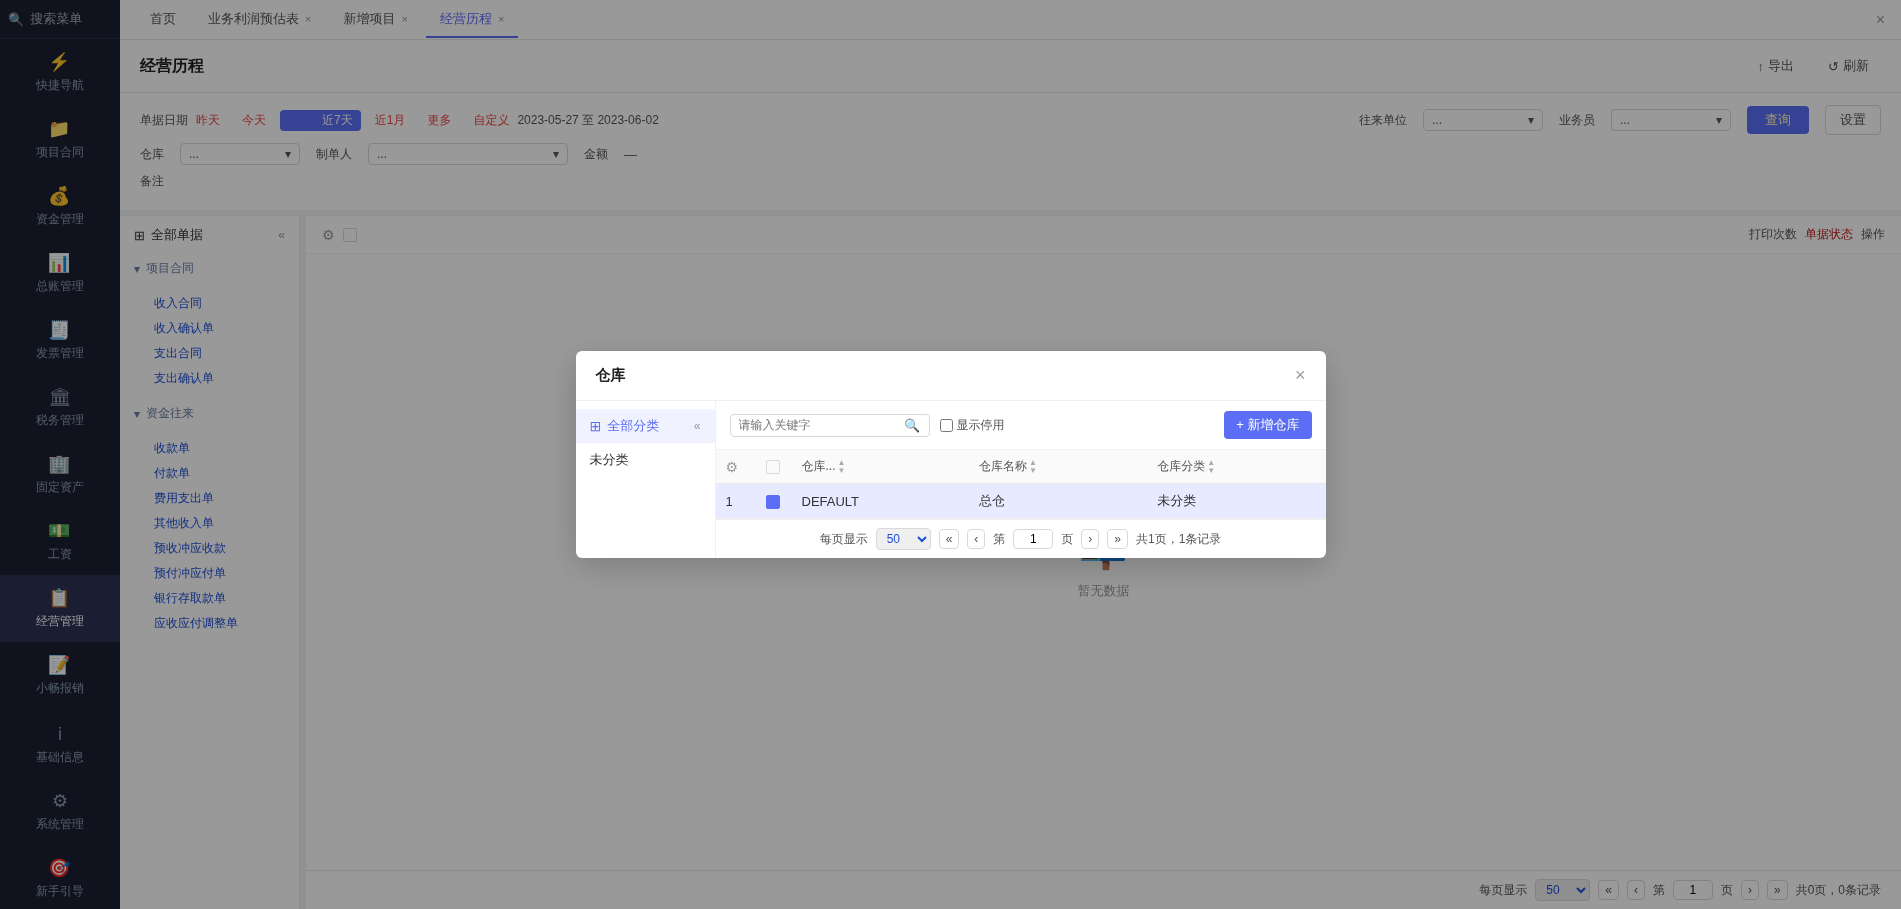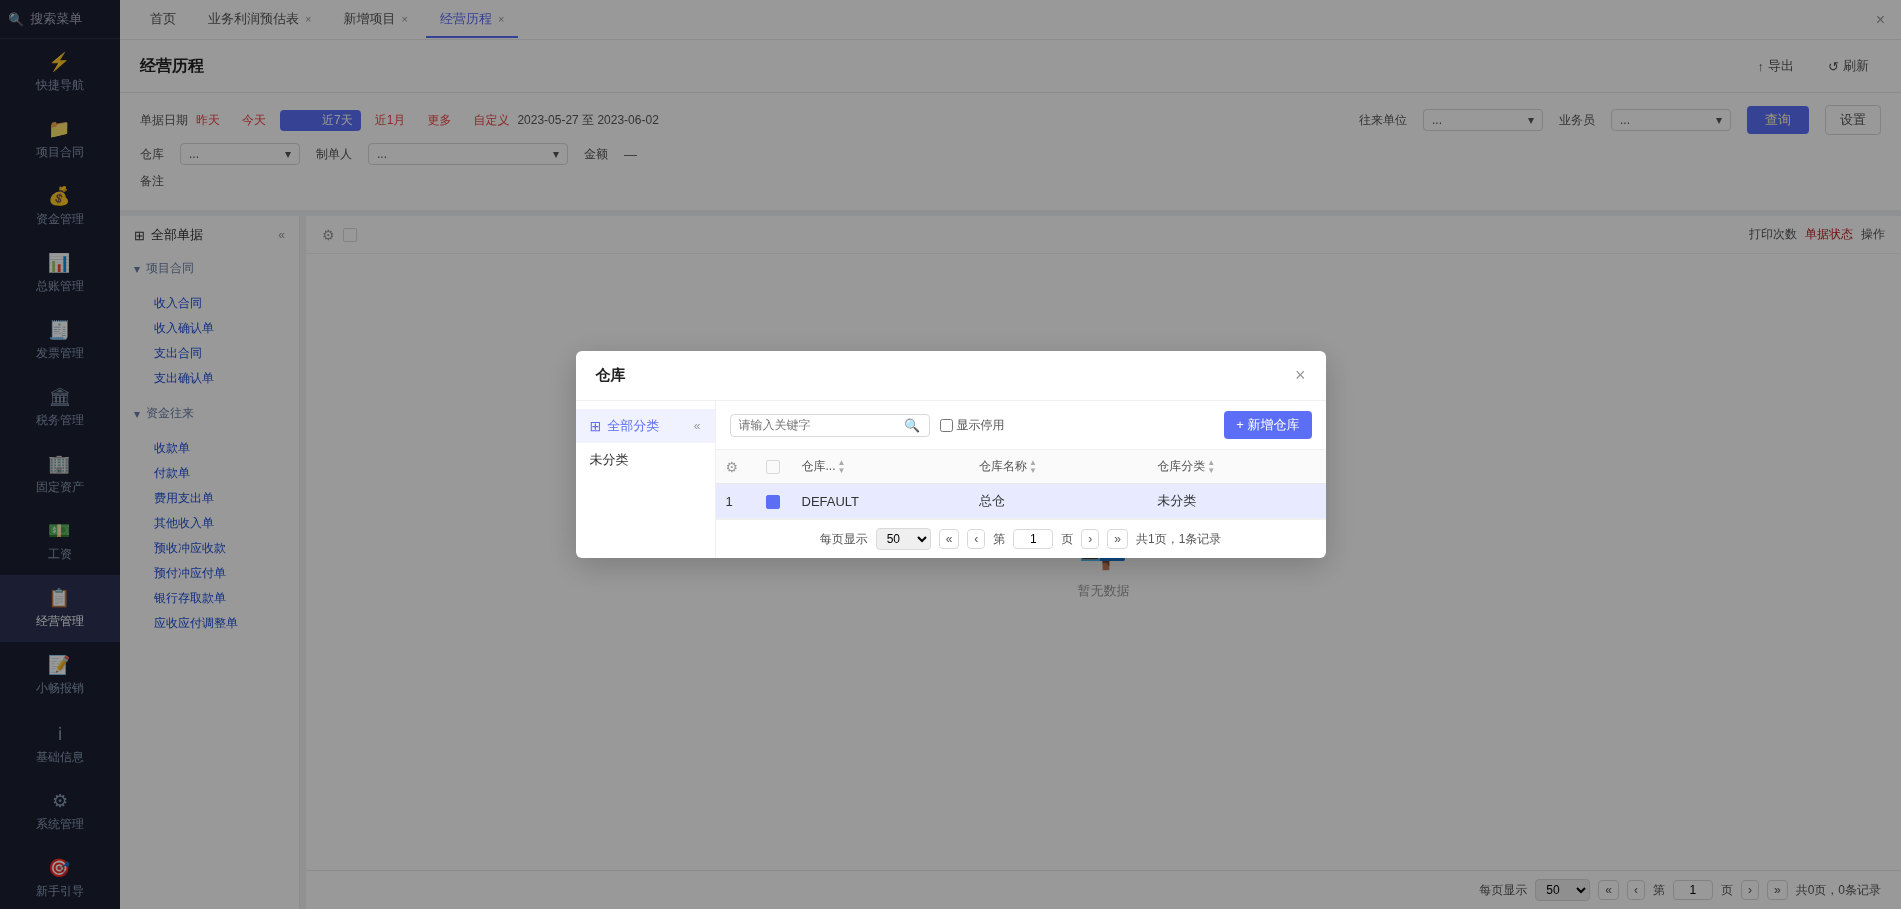--- a/index.html
+++ b/index.html
@@ -73,21 +73,21 @@
     .search-input-wrap input { border: none; outline: none; font-size: 12px; flex: 1; color: #333; }
     .show-disabled-wrap { display: flex; align-items: center; gap: 4px; font-size: 12px; color: #555; }
     .modal-add-btn { background: #5b6ef5; color: #fff; border: none; border-radius: 4px; padding: 5px 12px; font-size: 13px; cursor: pointer; white-space: nowrap; margin-left: auto; }
     .modal-table { flex: 1; overflow-y: auto; }
     .modal-table table { width: 100%; border-collapse: collapse; font-size: 13px; }
     .modal-table th { background: #fafafa; padding: 8px 10px; text-align: left; color: #555; font-weight: 500; border-bottom: 1px solid #e8e8e8; white-space: nowrap; font-size: 12px; }
     .modal-table td { padding: 8px 10px; border-bottom: 1px solid #f0f0f0; color: #333; font-size: 13px; }
     .modal-table tr.selected td { background: #e8ebff; }
     .modal-pagination { padding: 8px 14px; display: flex; align-items: center; justify-content: center; gap: 8px; border-top: 1px solid #f0f0f0; font-size: 12px; color: #555; }
     .modal-footer { padding: 12px 20px; display: flex; align-items: center; justify-content: flex-end; gap: 10px; border-top: 1px solid #f0f0f0; }
-    .page-size-select { border: 1px solid #d9d9d9; border-radius: 4px; padding: 2px 6px; font-size: 12px; color: #000000; }
+    .page-size-select { border: 1px solid #d9d9d9; border-radius: 4px; padding: 2px 6px; font-size: 12px; color: #1d4ed8; }
     .col-sort { display: flex; align-items: center; gap: 2px; }
     .sort-arrows { display: flex; flex-direction: column; font-size: 8px; color: #aaa; line-height: 1; }
 
     
     .nav-sub { padding: 8px 0 8px 20px; }
     .nav-sub-item { padding: 4px 14px; font-size: 12px; color: #1d4ed8; cursor: pointer; display: flex; gap: 4px; }
     .nav-section-header { display: flex; align-items: center; gap: 6px; padding: 6px 14px; color: #6a7fa5; font-size: 12px; cursor: pointer; }
 
     .checkbox { width: 14px; height: 14px; border: 1px solid #d9d9d9; border-radius: 2px; display: inline-block; cursor: pointer; vertical-align: middle; }
     .gear-icon { color: #999; font-size: 14px; cursor: pointer; }

